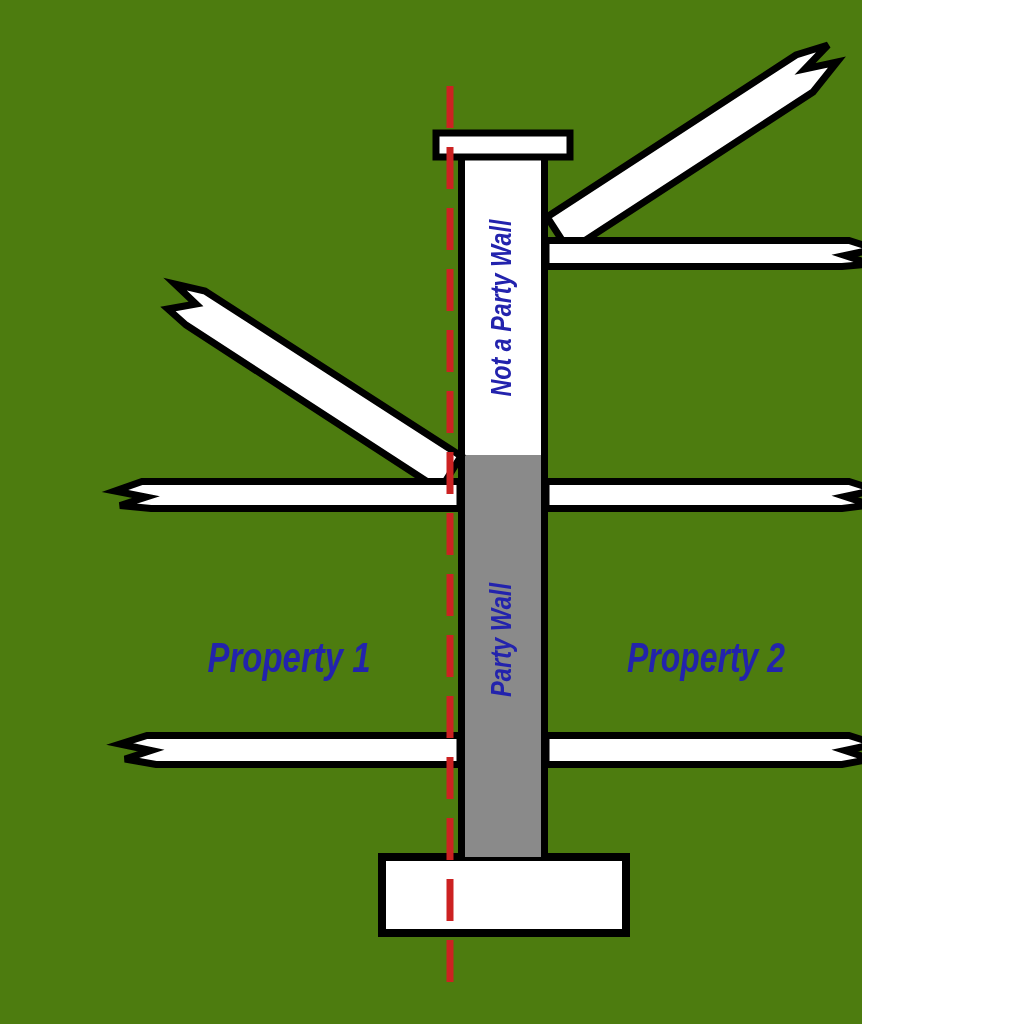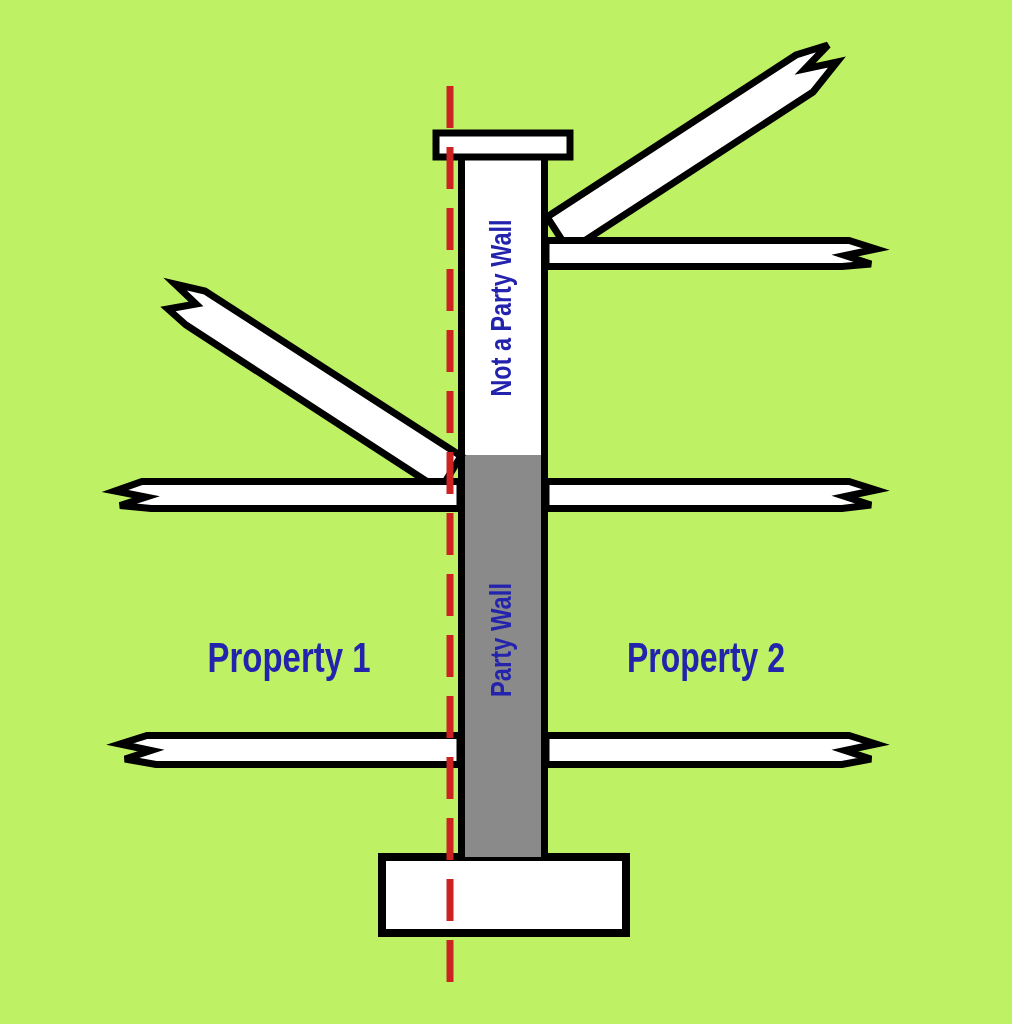--- a/index.html
+++ b/index.html
@@ -5,24 +5,25 @@
   html, body {
     margin: 0;
     padding: 0;
     background: #ffffff;
     width: 1022px;
     height: 1024px;
     font-family: "Liberation Sans", sans-serif;
   }
   .diagram-wrap {
     position: relative;
-    width: 1012px;
+    width: 862px;
     height: 1024px;
-    background: #bef264;
+    background: #4d7c0f;
     overflow: hidden;
+    font-style: italic;
   }
   svg { display: block; }
   .blk { stroke: #000000; stroke-width: 7; fill: #ffffff; stroke-linejoin: miter; }
   .blk-thick { stroke: #000000; stroke-width: 8; fill: #ffffff; stroke-linejoin: miter; }
   .edge { stroke: #000000; stroke-width: 7; }
   .nofill { stroke: none; }
   text.vlabel {
     font-family: "Liberation Sans", sans-serif;
     font-size: 30px;
     font-weight: 700;

